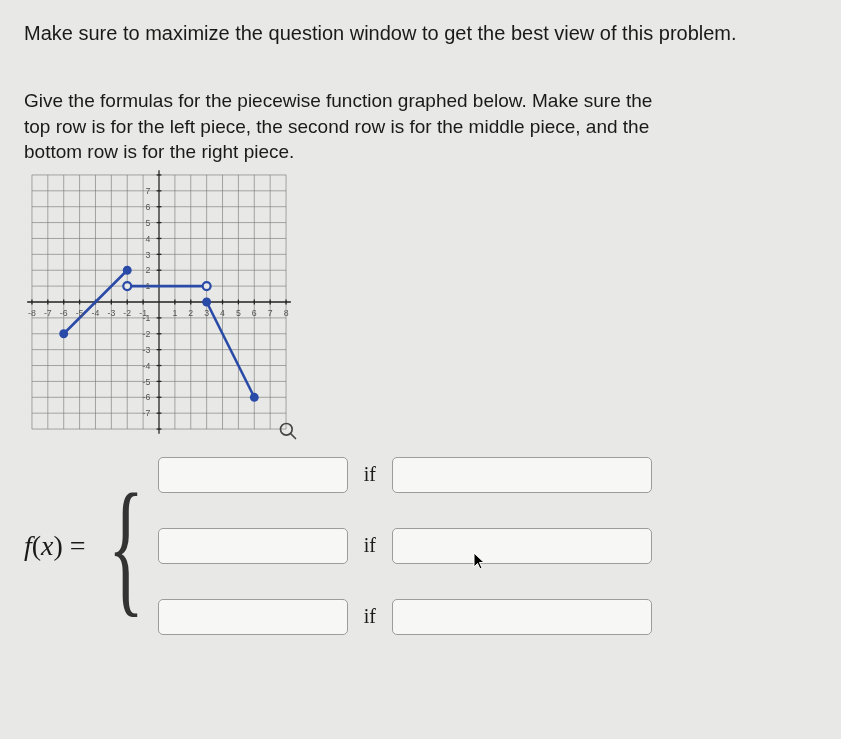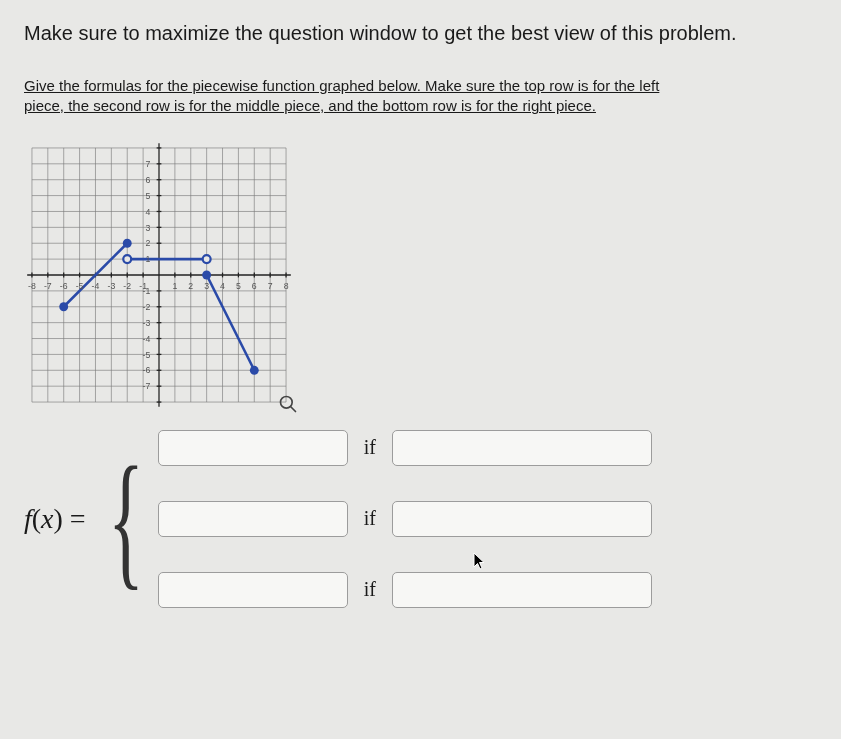--- a/index.html
+++ b/index.html
@@ -9,29 +9,28 @@
     width: 841px;
     height: 739px;
     overflow: hidden;
     color: #1a1a1a;
     padding: 20px 24px;
     position: relative;
   }
   .banner {
     font-size: 20px;
     font-weight: 400;
-    margin-bottom: 30px;
+    margin-bottom: 42px;
     line-height: 1.3;
   }
   .question-text {
-    font-size: 15px;
+    font-size: 19px;
     line-height: 1.35;
-    margin-bottom: 23px;
+    margin-bottom: 2px;
     max-width: 660px;
-    text-decoration: underline;
   }
   .graph-wrap {
     width: 270px;
     height: 270px;
     position: relative;
   }
   svg.graph { display:block; }
   .magnifier {
     position: absolute;
     right: -4px;

